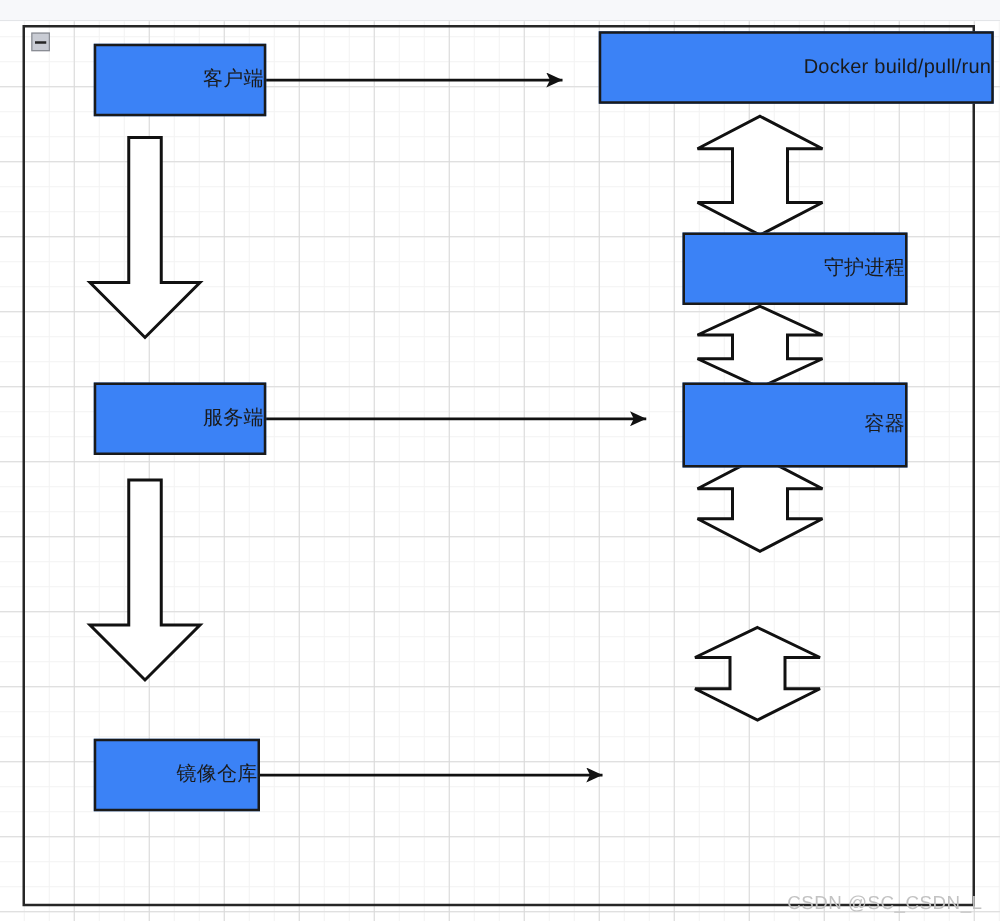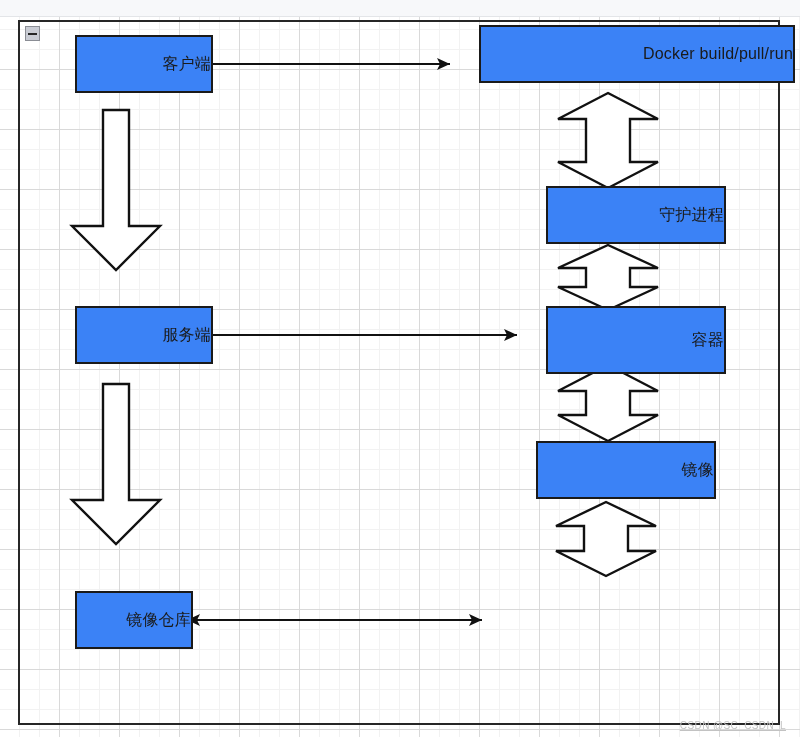--- a/index.html
+++ b/index.html
@@ -121,26 +121,25 @@
   .block-arrow {
     position: absolute;
     z-index: 12;
   }
 
   
   .watermark {
     position: absolute;
     right: 14px;
     bottom: 6px;
-    font-size: 10px;
+    font-size: 15px;
     color: #c2c2c2;
     letter-spacing: 0.4px;
     z-index: 30;
     white-space: nowrap;
-    text-decoration: underline;
   }
 </style>
 </head>
 <body>
 
 <div id="page">
 
   <div class="top-strip"></div>
 
   <div class="canvas"></div>
@@ -214,24 +213,21 @@
   </div>
 
   <div class="node" style="left:48px; top:306px; width:138px; height:58px;">
     <span class="label">服务端</span>
   </div>
 
   <div class="node" style="left:519px; top:306px; width:180px; height:68px;">
     <span class="label">容器</span>
   </div>
 
-  <div class="node" style="left:509px; top:441px; width:180px; height:58px;">
-    <span class="label">镜像</span>
-  </div>
-
-  <div class="node" style="left:48px; top:591px; width:118px; height:58px;">
+
+  <div class="node" style="left:48px; top:591px; width:133px; height:58px;">
     <span class="label">镜像仓库</span>
   </div>
 
 
   <div class="watermark">CSDN @SC_CSDN_L</div>
 
 </div>
 
 </body></html>

